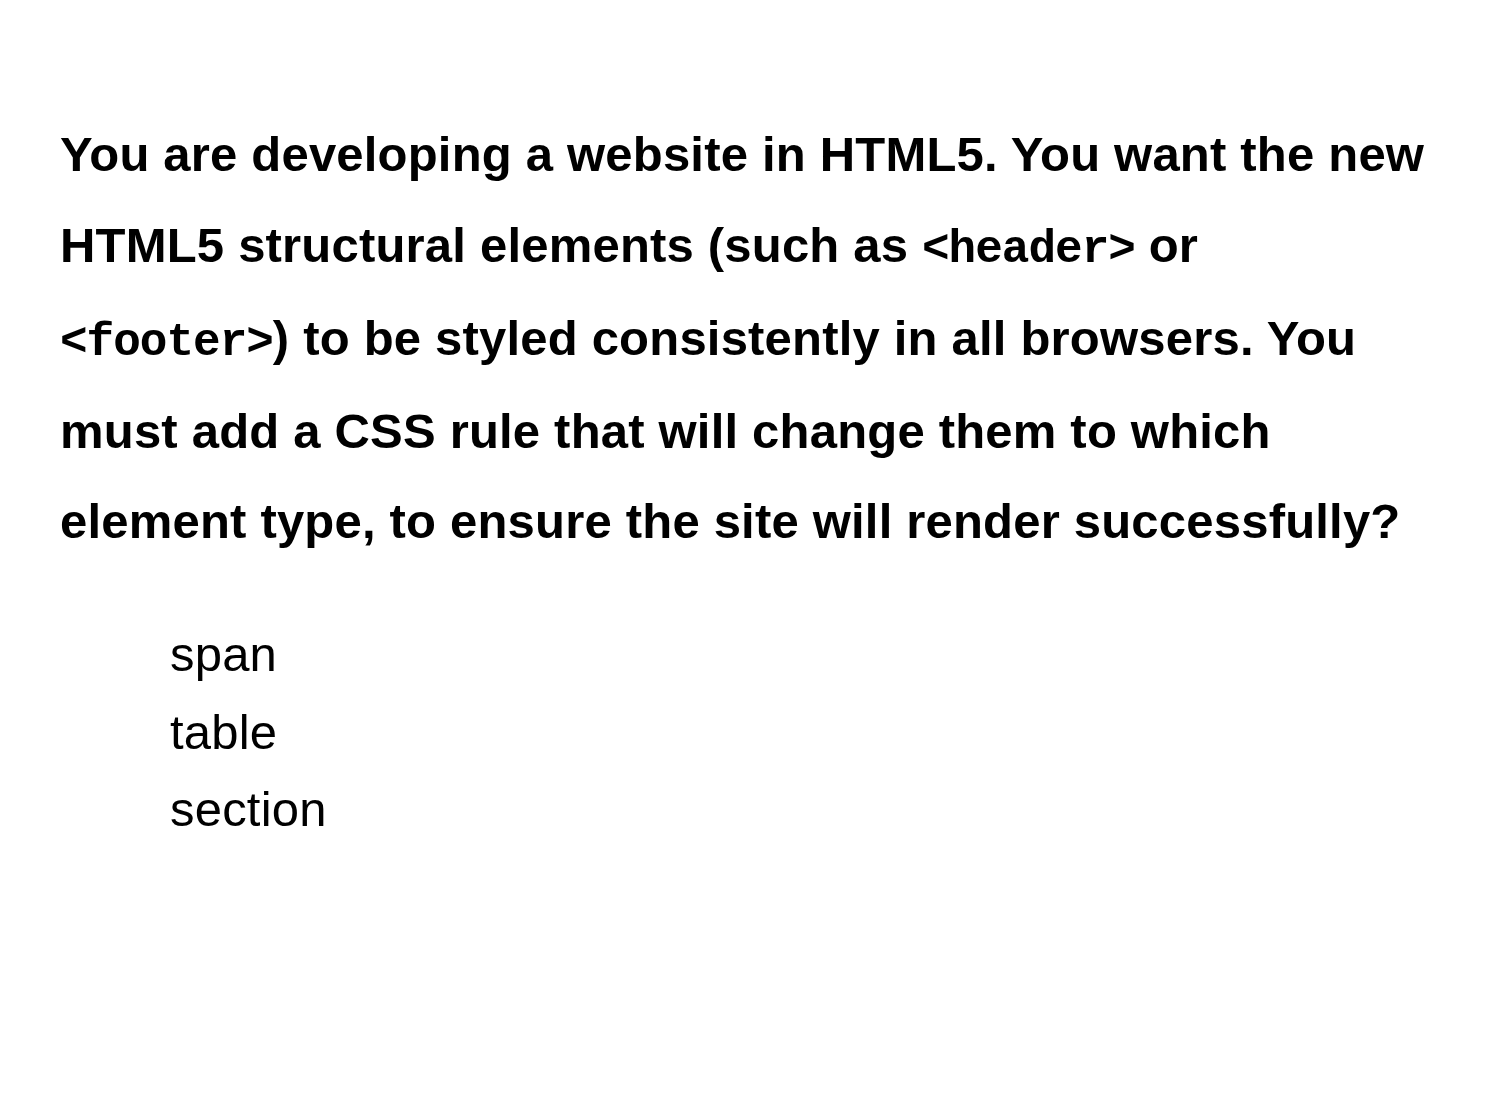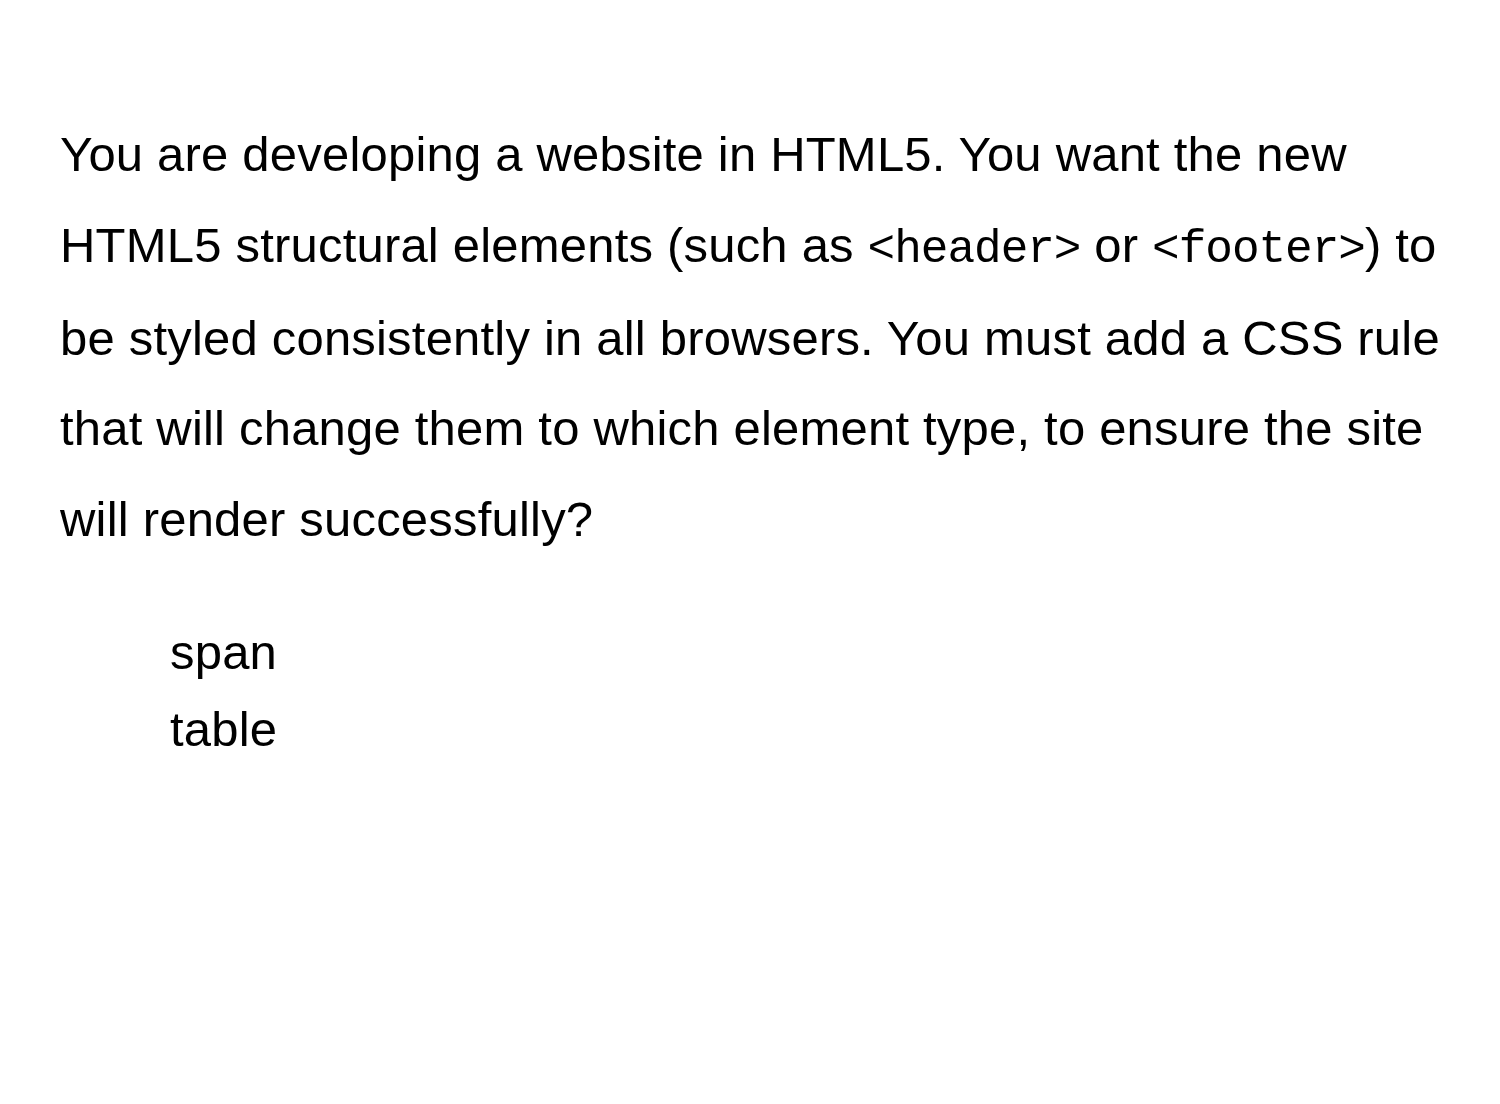--- a/index.html
+++ b/index.html
@@ -13,21 +13,21 @@
   .page {
     box-sizing: border-box;
     padding: 60px 60px 0 60px;
     font-family: "Helvetica Neue", Helvetica, Arial, sans-serif;
     color: #000000;
   }
   .question {
     font-size: 49px;
     line-height: 1.85;
     letter-spacing: 0.2px;
-    font-weight: 400;
+    font-weight: 700;
   }
   .question .code {
     font-family: "Courier New", Courier, monospace;
     font-size: 46px;
     letter-spacing: -1px;
   }
   .options {
     padding-left: 110px;
     margin-top: 20px;
   }
@@ -41,14 +41,15 @@
 </head>
 <body>
 
 <div class="page">
   <p class="question">
     <span>You are developing a website in HTML5. You want the new HTML5 structural elements (such as </span><span class="code">&lt;header&gt;</span><span> or </span><span class="code">&lt;footer&gt;</span><span>) to be styled consistently in all browsers. You must add a CSS rule that will change them to which element type, to ensure the site will render successfully?</span>
   </p>
   <div class="options">
     <div class="option">span</div>
     <div class="option">table</div>
+    <div class="option">section</div>
   </div>
 </div>
 
 </body></html>

